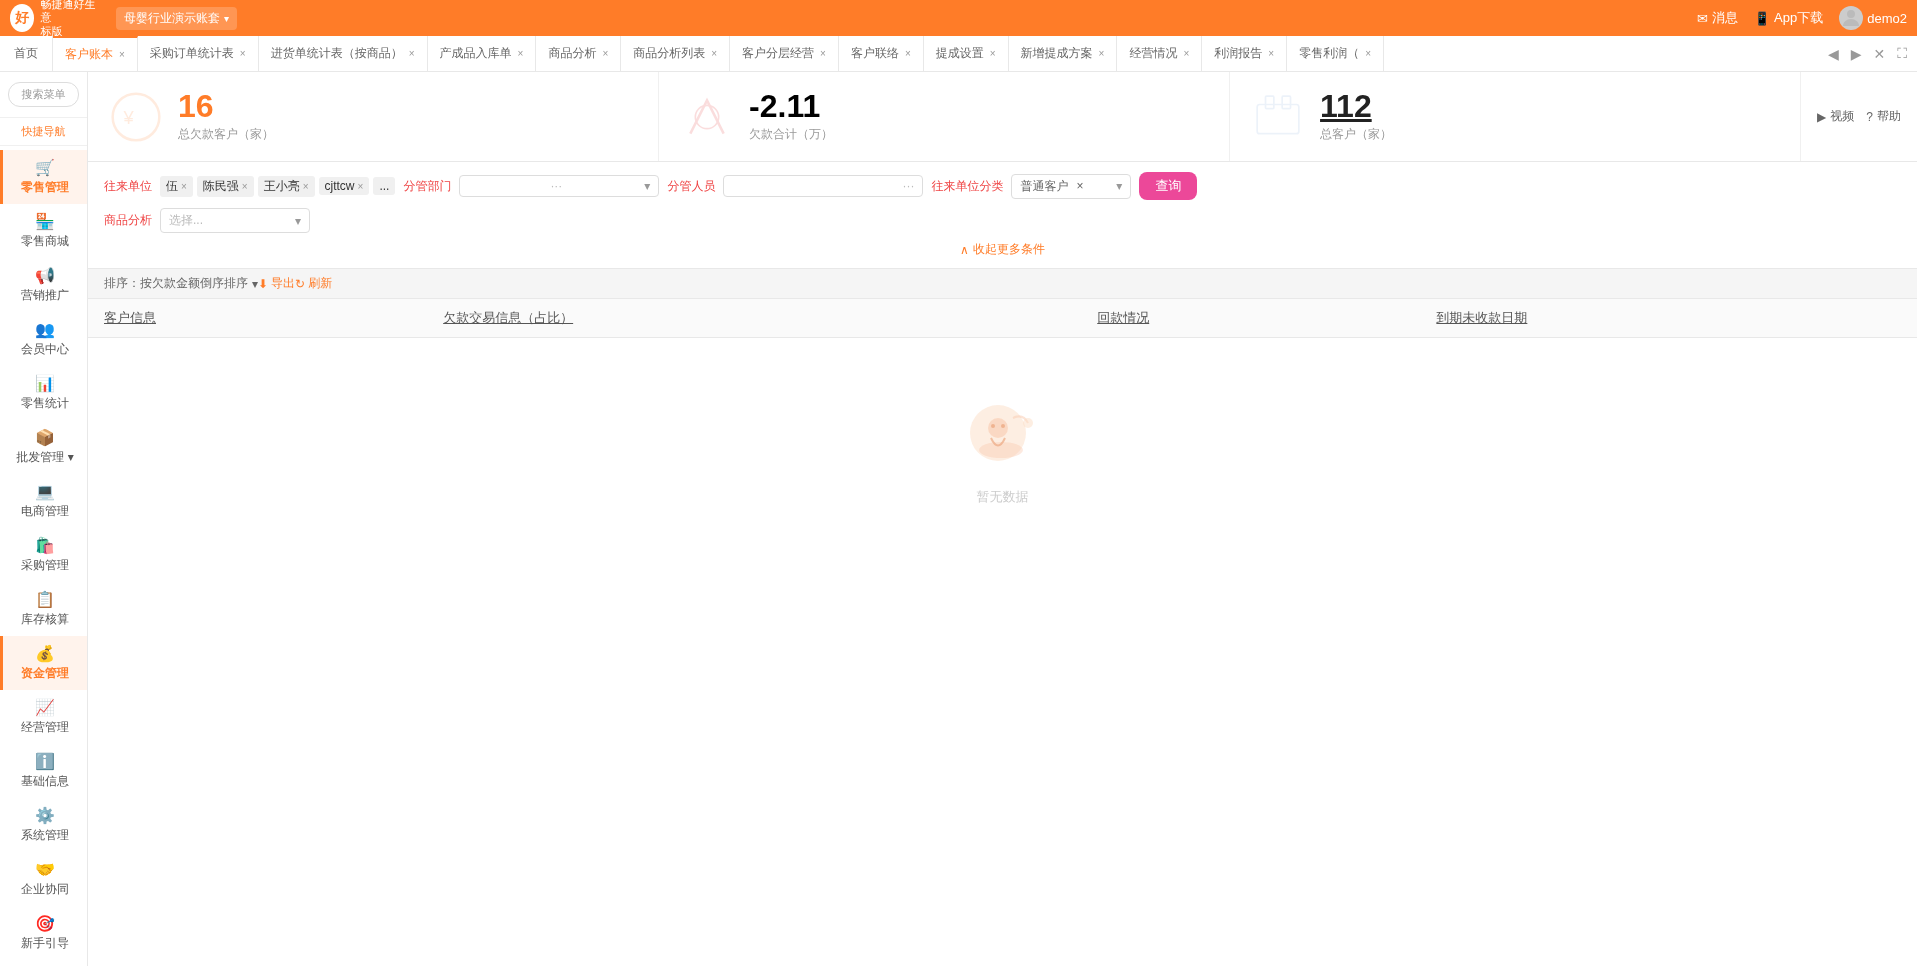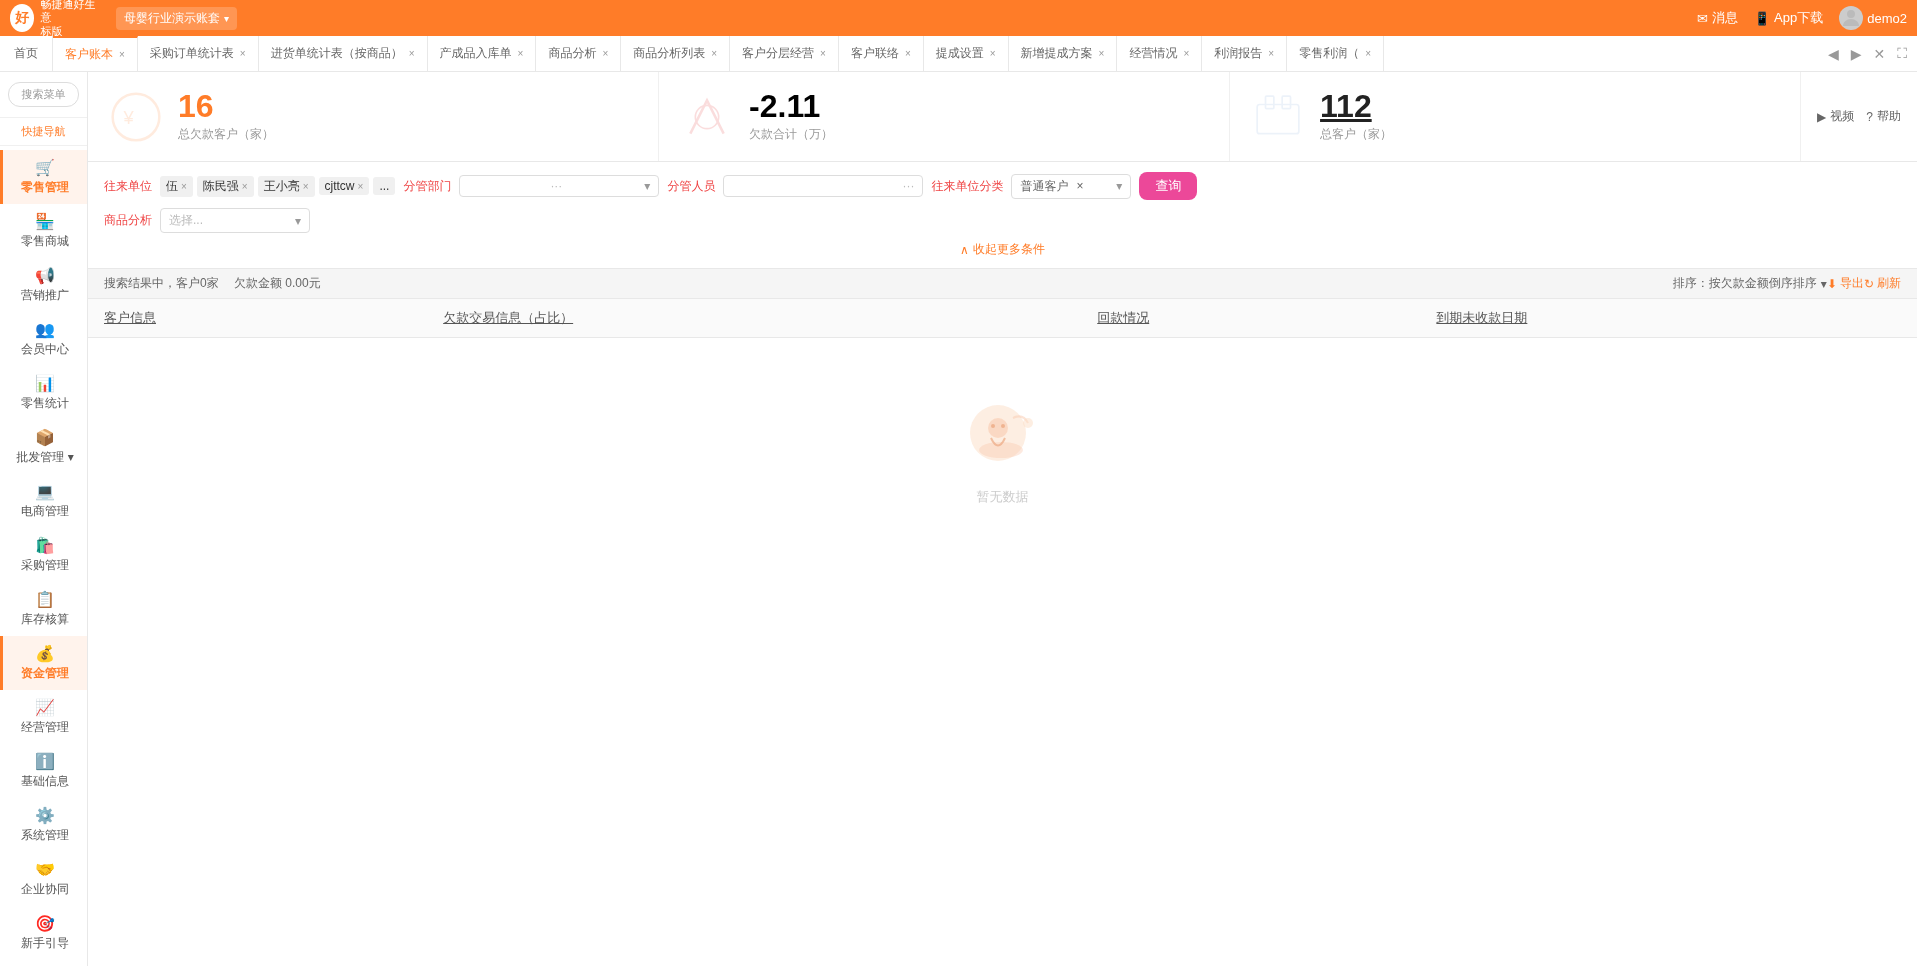--- a/index.html
+++ b/index.html
@@ -373,24 +373,20 @@
       </div>
       <div class="filter-row filter-row-center">
         <div class="collapse-btn">
           <span>∧</span>
           <span>收起更多条件</span>
         </div>
       </div>
     </div>
 
     <div class="result-bar">
-      <div class="result-info">
-        <span>搜索结果中，客户0家</span>
-        <span>欠款金额 0.00元</span>
-      </div>
       <div class="result-actions">
         <div class="sort-select">
           <span>排序：按欠款金额倒序排序</span>
           <span>▾</span>
         </div>
         <div class="action-btn">
           <span>⬇</span>
           <span>导出</span>
         </div>
         <div class="action-btn">

